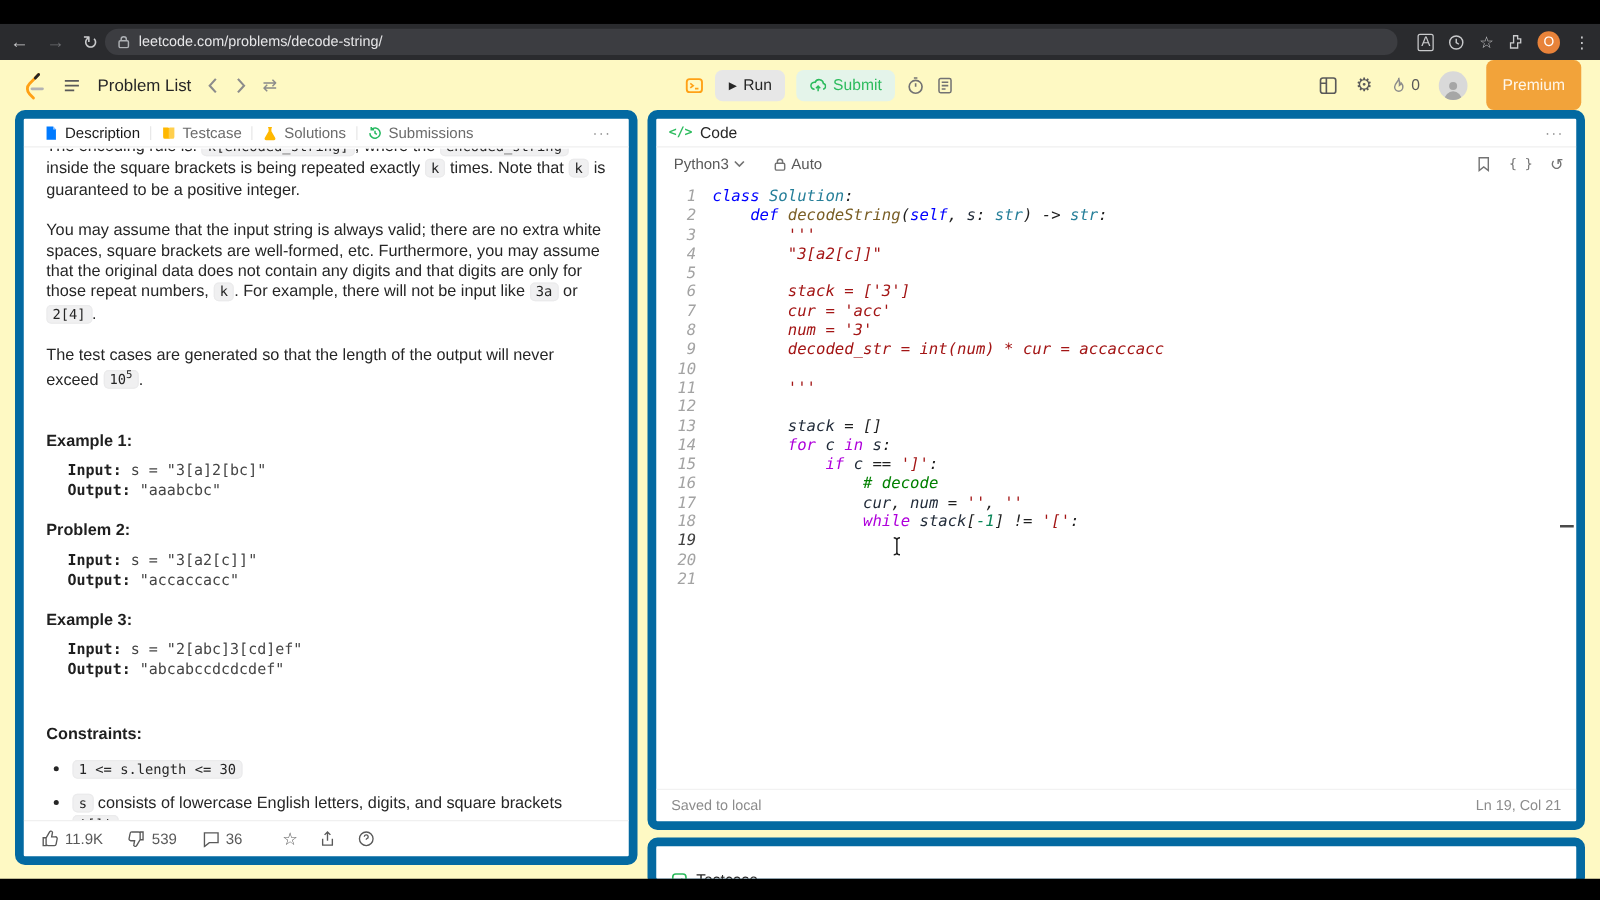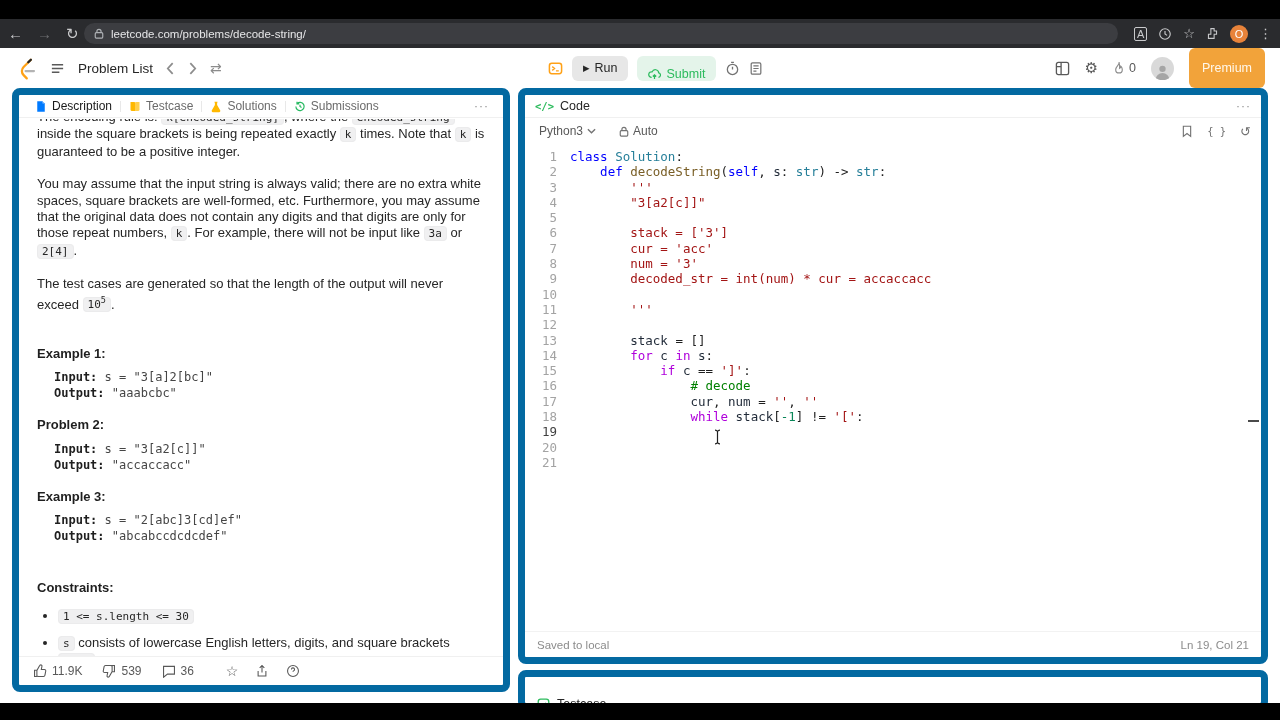--- a/index.html
+++ b/index.html
@@ -10,33 +10,33 @@
   
   .browser-bar { position:absolute; left:0; top:19px; width:1280px; height:29px; background:#2a2b2e; }
   .nav-btns { position:absolute; left:8px; top:0; height:29px; display:flex; align-items:center; gap:14px; color:#c9cacc; font-size:15px; }
   .nav-btns .disabled { color:#6c6d70; }
   .url-pill { position:absolute; left:84px; top:4px; width:1034px; height:21px; background:#3c3d41; border-radius:11px; display:flex; align-items:center; padding:0 10px; gap:7px; }
   .url-text { color:#e6e6e8; font-size:11.5px; }
   .browser-right { position:absolute; right:8px; top:0; height:29px; display:flex; align-items:center; gap:11px; color:#c9cacc; font-size:13px; }
   .chrome-avatar { width:18px; height:18px; border-radius:50%; background:#e8833a; color:#fff; font-size:11px; display:flex; align-items:center; justify-content:center; }
 
   
-  .page { position:absolute; left:0; top:48px; width:1280px; height:656px; background:#ffffff; }
+  .page { position:absolute; left:0; top:48px; width:1280px; height:656px; background:#fef9c3; }
   .black-top { position:absolute; left:0; top:0; width:1280px; height:19px; background:#000; z-index:60; }
   .black-bottom { position:absolute; left:0; top:703px; width:1280px; height:17px; background:#000; z-index:60; }
 
   
   .lc-header { position:absolute; left:0; top:0; width:100%; height:40px; }
   .nav-left { position:absolute; left:16px; top:0; height:40px; display:flex; align-items:center; gap:13px; }
   .pl-label { font-size:13.5px; color:#262626; font-weight:500; }
   .hicon { color:#737373; display:flex; align-items:center; }
   .center-controls { position:absolute; left:548px; top:0; height:40px; display:flex; align-items:center; gap:9px; }
   .btn { height:25px; border-radius:6px; display:flex; align-items:center; gap:5px; padding:0 11px; font-size:12.5px; }
   .run-btn { background:#e7e7e7; color:#262626; }
-  .submit-btn { background:#e4f4ea; color:#2cbb5d; font-weight:500;align-items:flex-end; }
+  .submit-btn { background:#e4f4ea; color:#2cbb5d; font-weight:500; }
   .right-controls { position:absolute; right:15px; top:0; height:40px; display:flex; align-items:center; gap:15px; }
   .streak { display:flex; align-items:center; gap:4px; color:#595959; font-size:12.5px; }
   .lc-avatar { width:23px; height:23px; border-radius:50%; background:#d9d9d9; overflow:hidden; display:flex; align-items:flex-end; justify-content:center; }
   .premium-pill { height:40px; border-radius:6px; background:#f2a33a; color:#fff7ea; font-size:12.5px; display:flex; align-items:center; padding:0 13px; }
 
   
   .panel { position:absolute; background:#fff; border:7px solid #0369a1; border-radius:8px; overflow:hidden; }
   .desc-panel { left:12px; top:40px; width:498px; height:604px; }
   .code-panel { left:518px; top:40px; width:750px; height:576px; }
   .tc-panel { left:518px; top:622px; width:750px; height:40px; }
@@ -66,21 +66,21 @@
   
   .code-head { height:23px; display:flex; align-items:center; padding:0 10px; gap:6px; border-bottom:1px solid #f0f0f0; }
   .code-tag { color:#2cbb5d; font-family:"DejaVu Sans Mono", monospace; font-size:10.5px; font-weight:700; }
   .code-title { font-size:12.5px; color:#262626; font-weight:500; }
   .head-dots { margin-left:auto; color:#8c8c8c; letter-spacing:1px; font-size:12px; }
   .code-toolbar { height:26px; display:flex; align-items:center; padding:0 10px; gap:5px; font-size:12px; color:#595959; }
   .lang-select { display:flex; align-items:center; gap:4px; padding:2px 4px; border-radius:4px; }
   .auto-group { display:flex; align-items:center; gap:4px; margin-left:14px; }
   .toolbar-right { margin-left:auto; display:flex; align-items:center; gap:14px; color:#737373; }
   .code-area { position:absolute; left:0; right:8px; top:54px; bottom:31px; font-family:"DejaVu Sans Mono", monospace; font-size:12.5px; line-height:15.3px; white-space:pre; overflow:hidden; }
-  .code-line { height:15.3px; }
+  .code-line { height:15.3px;font-style:italic; }
   .line-num { display:inline-block; width:32px; text-align:right; margin-right:13px; color:#a3a3a3; }
   .line-num.active { color:#404040; }
   .tok-k { color:#0000ff; } .tok-c { color:#af00db; } .tok-f { color:#795e26; }
   .tok-v { color:#1f2937; } .tok-s { color:#a31515; } .tok-cm { color:#008000; }
   .tok-n { color:#098658; } .tok-t { color:#267f99; } .tok-p { color:#1f1f1f; }
   .code-status { position:absolute; left:0; right:0; bottom:0; height:26px; border-top:1px solid #f2f2f2; display:flex; align-items:center; justify-content:space-between; padding:0 12px; font-size:11.5px; color:#8c8c8c; }
   .ruler-mark { position:absolute; right:2px; top:325px; width:11px; height:2px; background:#4a4a4a; }
   .ibeam { position:absolute; left:188px; top:334px; }
 
   

